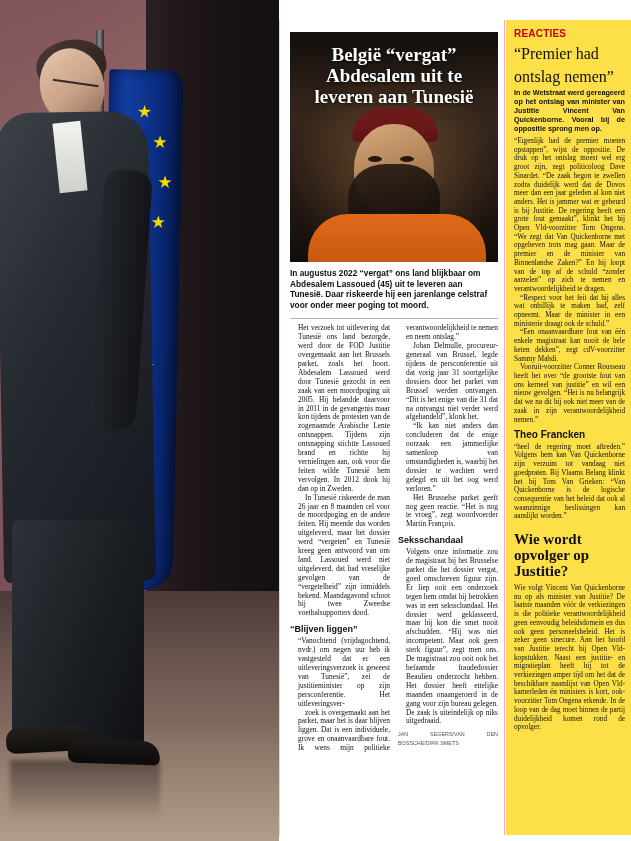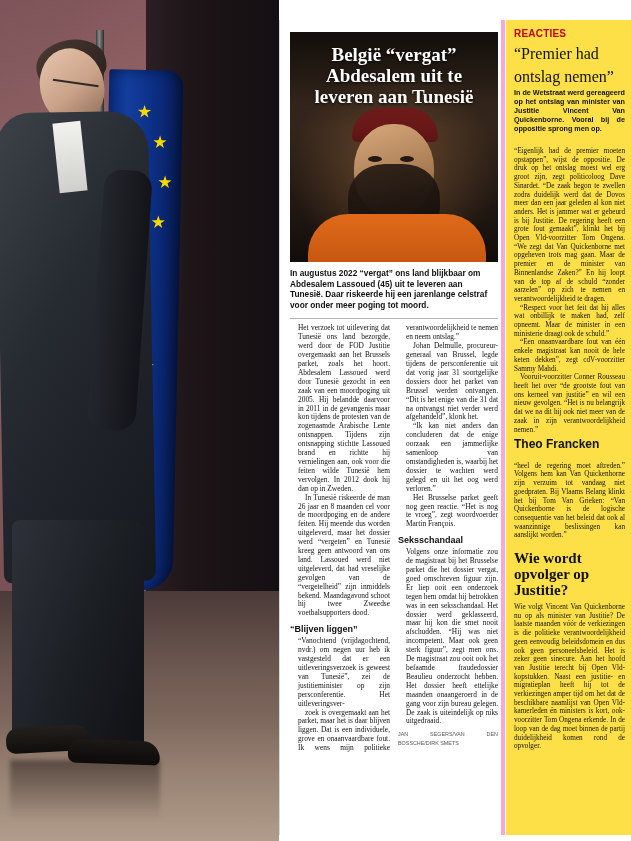--- a/index.html
+++ b/index.html
@@ -124,21 +124,21 @@
     filter: blur(2px);
   }
 
   
   .article {
     position: absolute;
     left: 279px; top: 20px;
     width: 226px; height: 815px;
     background: #ffffff;
     border-left: 1px solid #d9d9d9;
-    border-right: 4px solid #f9a8d4;
+    border-right: 1px solid #f9a8d4;
   }
   .art-inner { padding: 6px 8px 0 10px; }
 
   .art-photo {
     position: relative;
     width: 208px; height: 230px;
     overflow: hidden;
     background: #1a1410;
     margin: 6px 0 0 0;
   }
@@ -252,37 +252,37 @@
     line-height: 23px;
     color: #111;
   }
   .r-lead {
     font-family: "Liberation Sans", sans-serif;
     font-weight: bold;
     font-size: 7.2px;
     line-height: 9px;
     color: #111;
     text-align: justify;
-    margin-bottom: 14px;
+    margin-bottom: 4px;
   }
   .r-body {
     font-size: 7.2px;
     line-height: 8.7px;
     text-align: justify;
     color: #111;
     hyphens: auto;
   }
   .r-body p { margin: 0; }
   .r-body p + p { text-indent: 6px; }
   .r-sub {
     font-family: "Liberation Sans", sans-serif;
     font-weight: bold;
-    font-size: 12px;
+    font-size: 10px;
     line-height: 9.5px;
-    margin: 6px 0 12px 0;
+    margin: 6px 0 3px 0;
   }
   .r-headline2 {
     font-family: "Liberation Serif", serif;
     font-weight: bold;
     font-size: 15px;
     line-height: 16px;
     color: #111;
     margin: 10px 0 5px 0;
   }
 </style>

